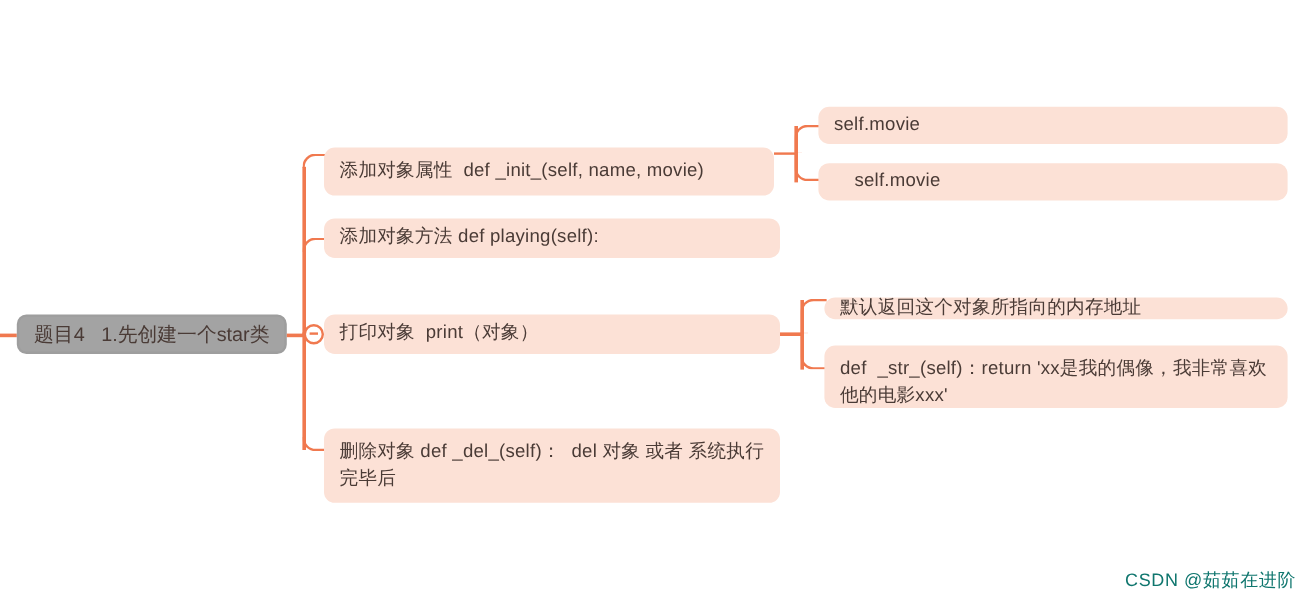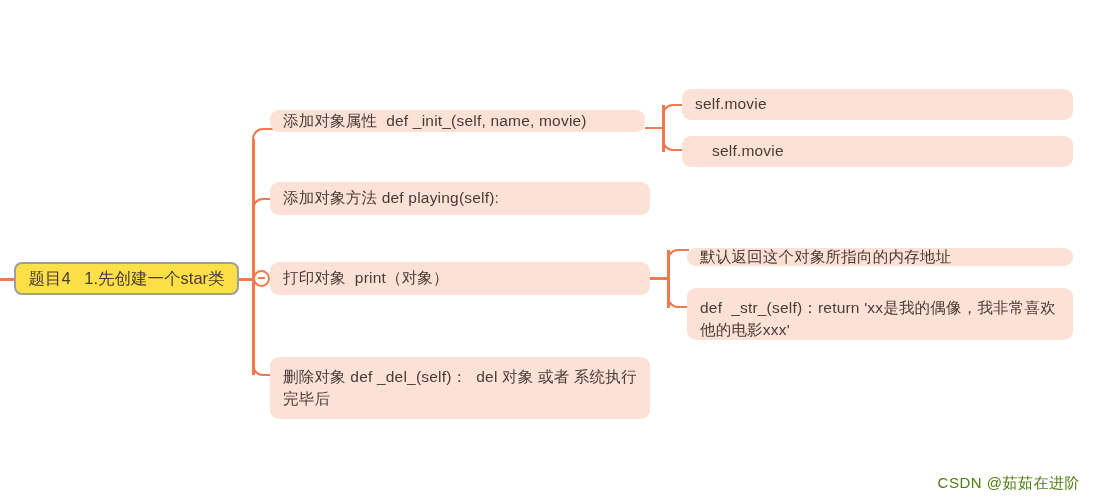--- a/index.html
+++ b/index.html
@@ -36,21 +36,21 @@
   }
   .node.two-line {
     align-items: flex-start;
     padding-top: 9px;
     justify-content: flex-end;
   }
 
   .root-node {
     position: absolute;
     box-sizing: border-box;
-    background: #fde047;
+    background: #a3a3a3;
     border: 2px solid #9e9e9e;
     border-radius: 8px;
     color: #4a3b36;
     font-size: 16.5px;
     display: flex;
     align-items: center;
     justify-content: center;
     padding: 4px 10px;
     white-space: pre;
   }
@@ -102,21 +102,21 @@
     height: 2px;
     margin-top: -1px;
     background: #f0794f;
   }
 
   
   .watermark {
     position: absolute;
     right: 16px;
     bottom: 10px;
-    color: #4d7c0f;
+    color: #0f766e;
     font-size: 15px;
     letter-spacing: 0.5px;
     user-select: none;
     margin-left: 48px;
   }
 </style>
 </head>
 <body>
 
 <div id="canvas">
@@ -132,21 +132,21 @@
   <div class="toggle" style="left:253px; top:269.5px;"></div>
 
   <div class="link h" style="left:270px; top:278px; width:12px;"></div>
 
   <div class="link v" style="left:252px; top:139px; height:140px;"></div>
 
   <div class="link v" style="left:252px; top:277px; height:98px;"></div>
 
   <div class="elbow tl" style="left:252px; top:128px; width:22px; height:12px;"></div>
 
-  <div class="node" style="left:270px; top:110px; width:375px; height:22px;">
+  <div class="node" style="left:270px; top:123px; width:375px; height:40px;">
     <span>添加对象属性  def _init_(self, name, movie)</span>
   </div>
 
   <div class="link h" style="left:645px; top:126.7px; width:18px;"></div>
 
   <div class="link v" style="left:662px; top:105px; height:47px;"></div>
 
   <div class="elbow tl" style="left:662px; top:104px; width:22px; height:23px;"></div>
 
   <div class="elbow bl" style="left:662px; top:127px; width:22px; height:24px;"></div>

